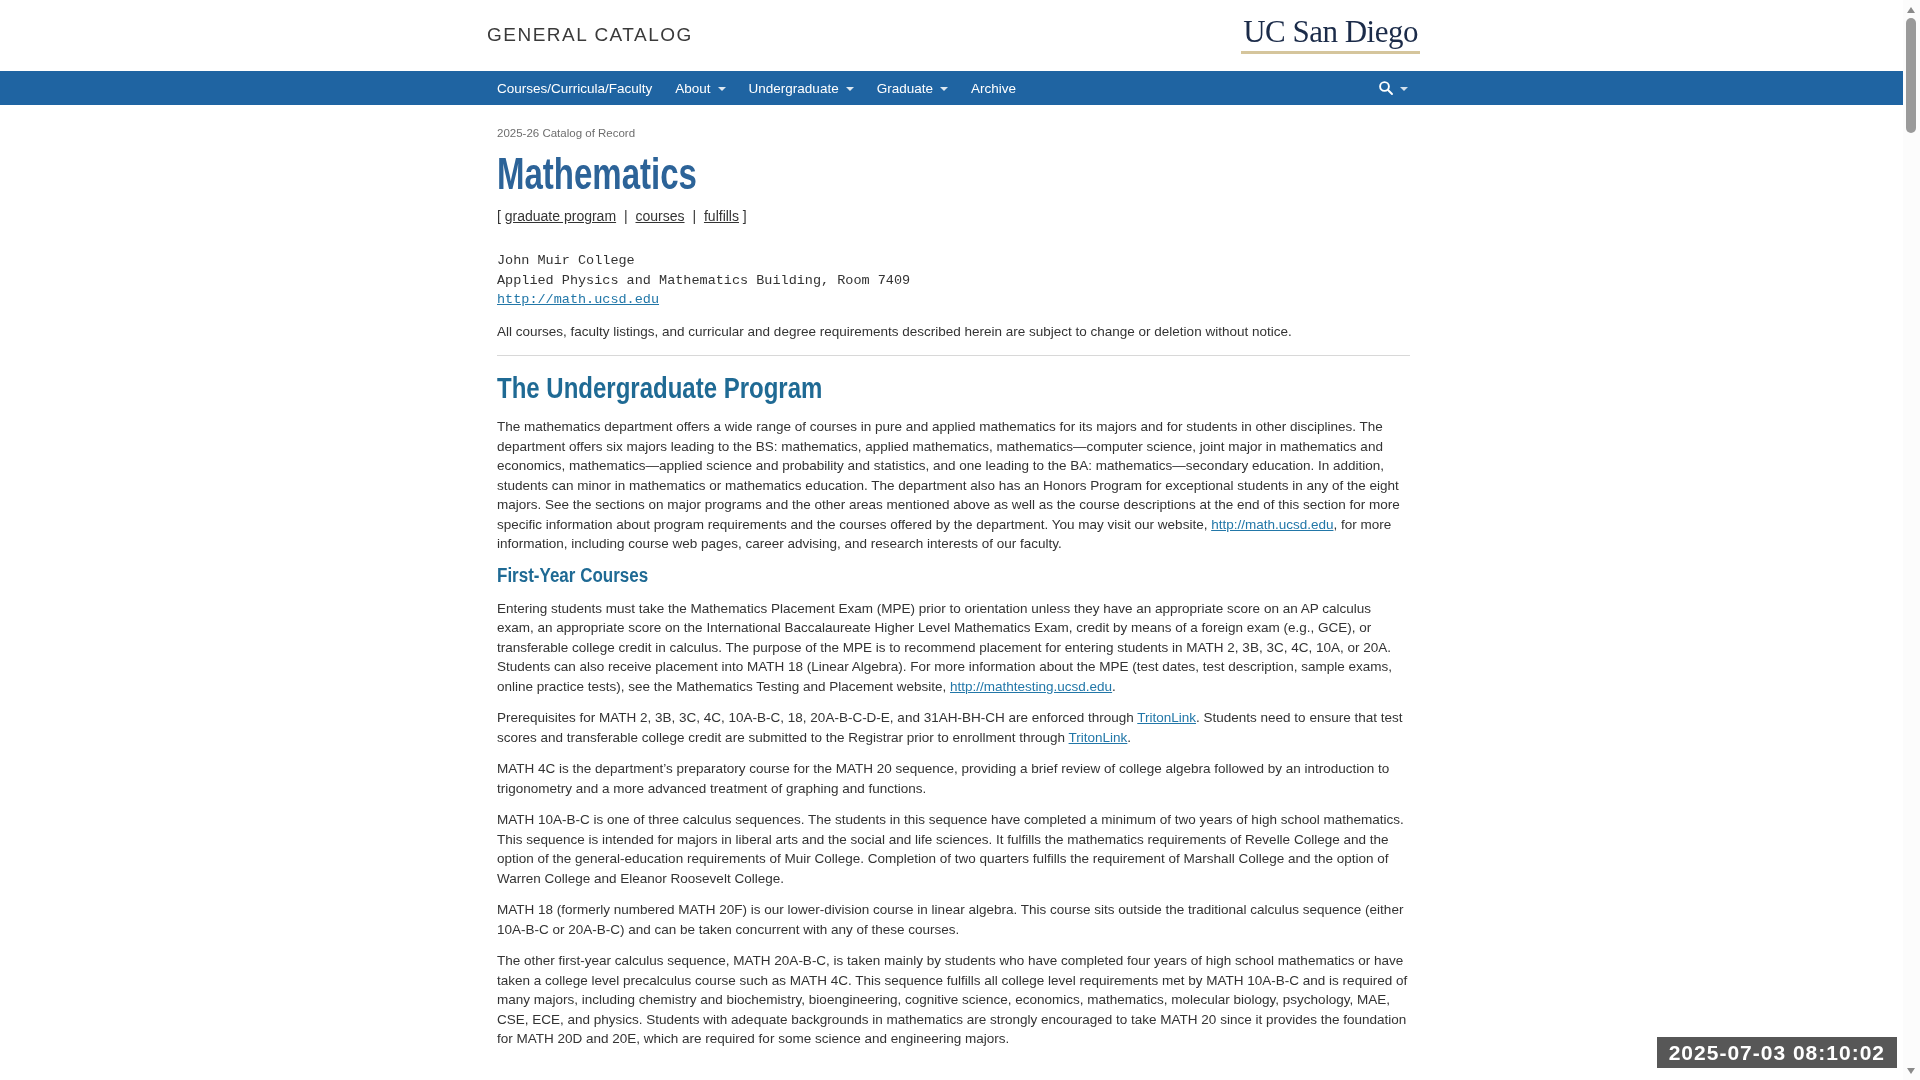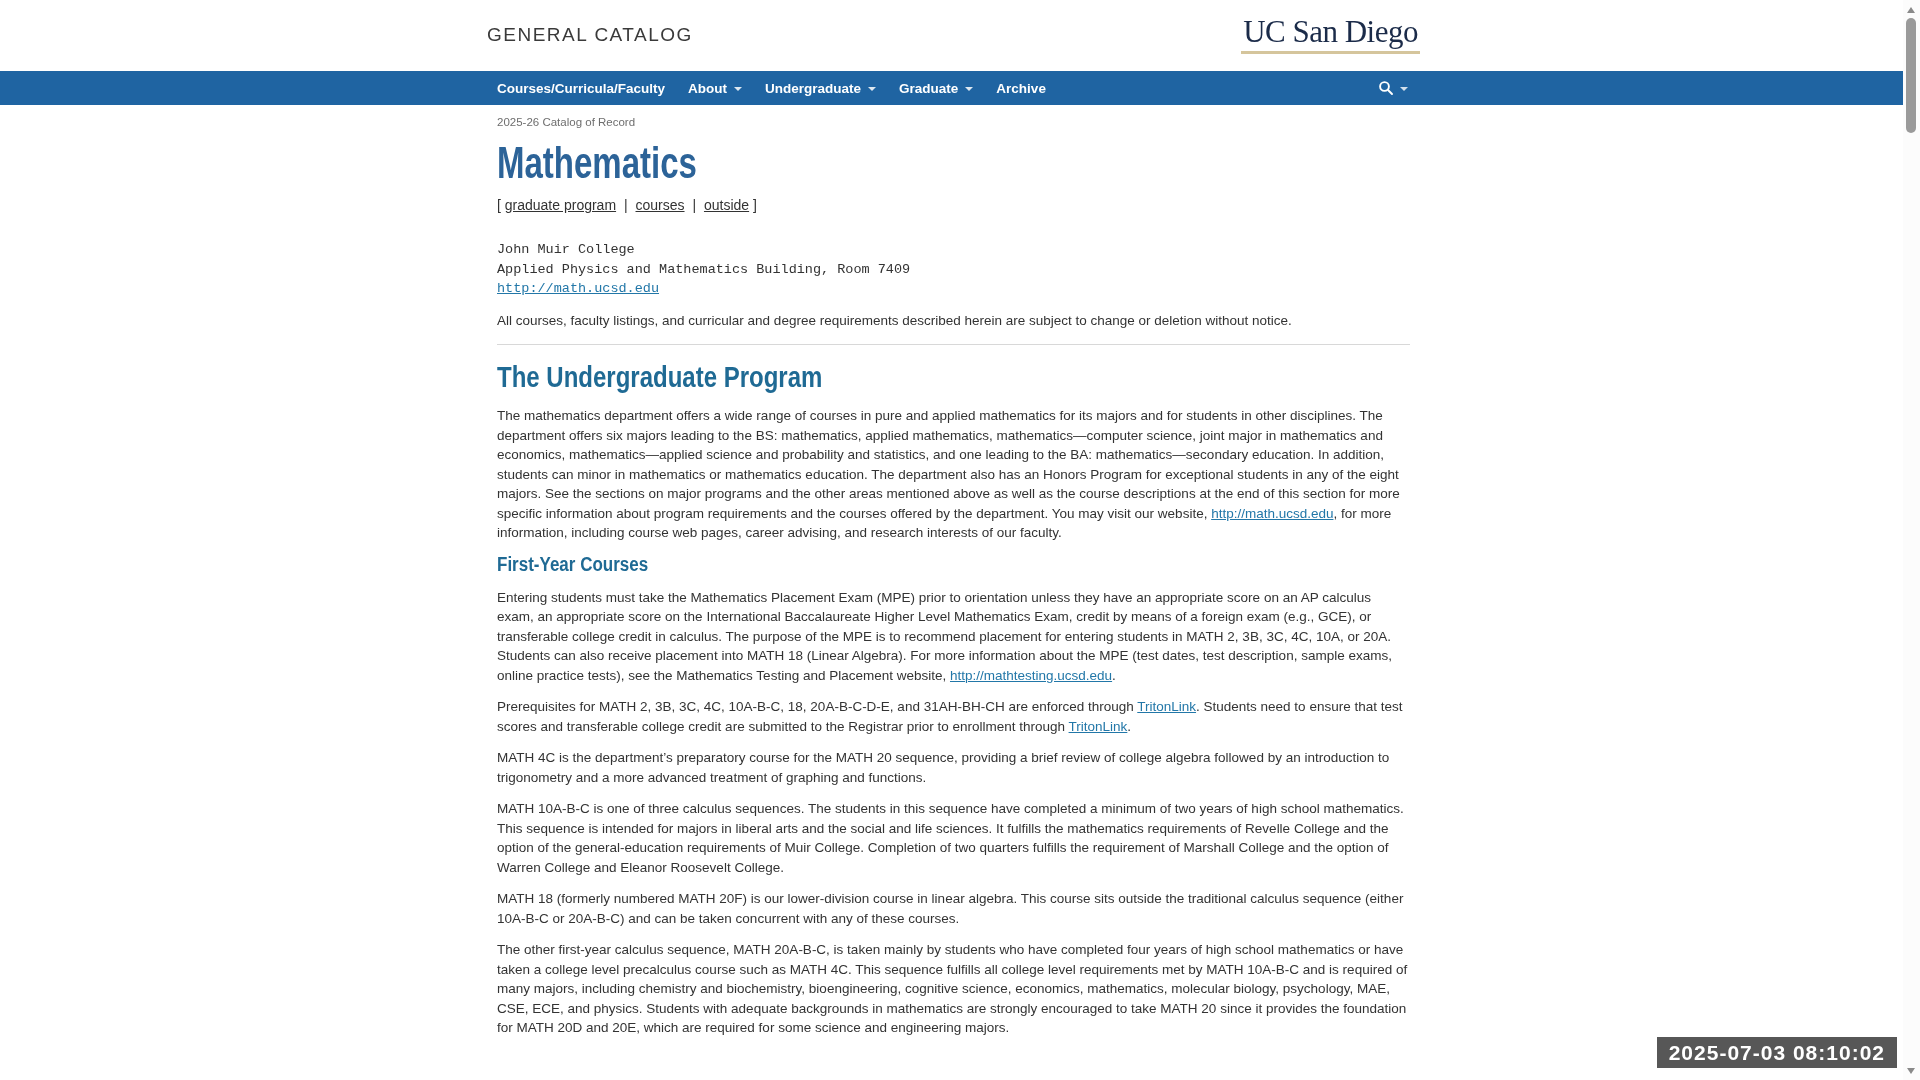--- a/index.html
+++ b/index.html
@@ -29,38 +29,38 @@
   }
   .logo{
     position:absolute;right:0;top:16px;
     font-family:"Liberation Serif",serif;font-size:31px;line-height:1.05;
     color:var(--logo-navy);letter-spacing:-0.5px;
     border-bottom:3px solid var(--logo-gold);padding:0 2px 2px 2px;
     cursor:pointer;
   }
 
   
-  .main-nav{height:34px;background:var(--nav-blue);width:100%;font-weight:bold;}
+  .main-nav{height:34px;background:var(--nav-blue);width:100%;}
   .nav-inner{margin-left:497px;width:913px;height:34px;display:flex;align-items:center;position:relative;}
   .nav-item{
     color:#fff;font-size:13.5px;margin-right:23px;text-decoration:none;
     display:inline-flex;align-items:center;cursor:pointer;white-space:nowrap;
   }
   .caret{
     width:0;height:0;display:inline-block;margin-left:7px;margin-top:2px;
     border-left:4px solid transparent;border-right:4px solid transparent;
     border-top:4px solid rgba(255,255,255,0.85);
   }
   .nav-search{position:absolute;right:2px;top:0;height:34px;display:flex;align-items:center;cursor:pointer;}
   .nav-search svg{display:block;}
   .nav-search .caret{margin-left:6px;border-top-color:rgba(255,255,255,0.8);}
 
   
   main{margin-left:497px;width:913px;}
-  .catalog-label{margin-top:11px;font-size:11.5px;color:var(--muted-text);}
+  .catalog-label{margin-top:22px;font-size:11.5px;color:var(--muted-text);}
   h1.page-title{
     margin:13px 0 0 0;font-size:44px;font-weight:bold;color:var(--h1-blue);
     transform:scaleX(0.75);transform-origin:left;white-space:nowrap;line-height:1.0;
   }
   .subnav{margin-top:12px;font-size:14px;color:#333;}
   .subnav a{color:#333;text-decoration:underline;cursor:pointer;}
   .subnav .sep{margin:0 4px;}
   .address{margin-top:27px;font-size:13.5px;line-height:19.5px;color:#333;font-family:Liberation Mono, monospace;}
   .address a{color:var(--link-color);text-decoration:underline;cursor:pointer;}
   .disclaimer{margin:14px 0 0 0;font-size:13.5px;color:#333;}
@@ -136,21 +136,21 @@
   <div class="catalog-label">2025-26 Catalog of Record</div>
 
   <h1 class="page-title">Mathematics</h1>
 
   <div class="subnav">
     <span>[</span>
     <a>graduate program</a>
     <span class="sep">|</span>
     <a>courses</a>
     <span class="sep">|</span>
-    <a>outside</a>
+    <a>fulfills</a>
     <span>]</span>
   </div>
 
   <div class="address">
     <div>John Muir College</div>
     <div>Applied Physics and Mathematics Building, Room 7409</div>
     <div><a>http://math.ucsd.edu</a></div>
   </div>
 
   <p class="disclaimer">All courses, faculty listings, and curricular and degree requirements described herein are subject to change or deletion without notice.</p>

